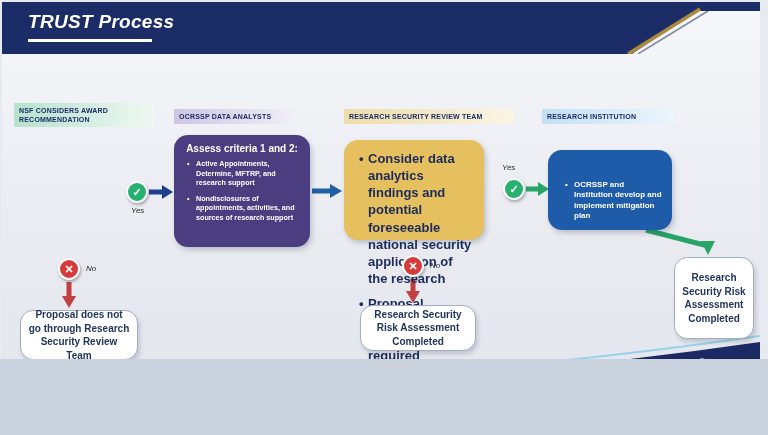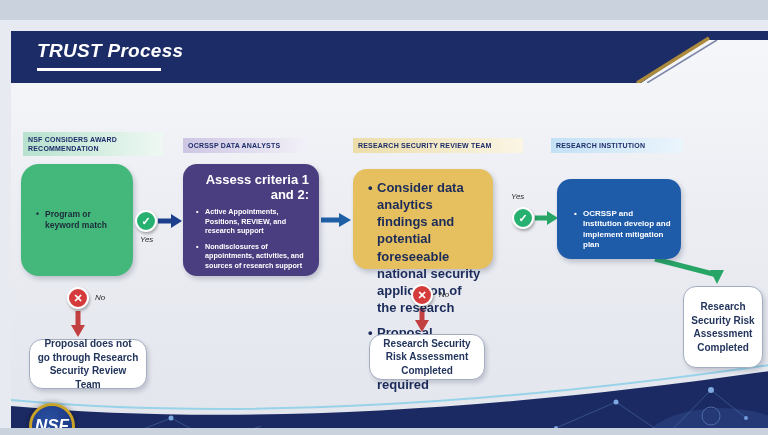--- a/index.html
+++ b/index.html
@@ -1,19 +1,19 @@
 <!DOCTYPE html>
 <html><head>
 <meta charset="utf-8">
 <style>
   * { box-sizing: border-box; margin: 0; padding: 0; }
   body { font-family: "Liberation Sans", sans-serif; background:#c9d2dd; }
   .slide {
-    position: relative; width: 768px; height: 408px;
-    background: #e7ebf1; padding: 11px; margin-top: 20px;
+    position: relative; width: 768px; height: 359px;
+    background: #e7ebf1; padding: 2px;
   }
   .inner {
     position: relative; width: 758px; height: 425px; overflow: hidden;
     background: linear-gradient(180deg, #f6f7fa 0%, #e9ebf1 55%, #e2e5ec 100%);
   }
   svg.layer { position: absolute; left: 0; top: 0; pointer-events: none; }
 
   .title {
     position: absolute; left: 26px; top: 9px; z-index: 5;
     color: #ffffff; font-size: 19px; font-weight: bold; font-style: italic;
@@ -40,21 +40,21 @@
 
   .box-program {
     left: 10px; top: 133px; width: 112px; height: 112px; background: #44b87b;
     border-radius: 18px; display: flex; align-items: center; padding: 8px 8px 8px 24px;
     color: #1c2b3a; font-size: 8.5px;
   }
   .box-assess {
     left: 172px; top: 133px; width: 136px; height: 112px; background: #4b3e80;
     color: #ffffff; font-size: 7.2px; padding: 8px 10px 6px 22px;
   }
-  .box-assess .heading { text-align: right; font-weight: bold; font-size: 13px; margin: 0 0 5px -12px; }
+  .box-assess .heading { text-align: center; font-weight: bold; font-size: 10px; margin: 0 0 5px -12px; }
   .box-assess li { margin-bottom: 6px; }
   .box-review {
     left: 342px; top: 138px; width: 140px; height: 100px; background: #e6c05f;
     color: #1b2b5a; font-size: 13px; padding: 10px 10px 6px 24px;
   }
   .box-review li { margin-bottom: 8px; }
   .box-mitigation {
     left: 546px; top: 148px; width: 124px; height: 80px; background: #1e5ba9;
     color: #ffffff; font-size: 8px; display: flex; align-items: flex-end;
     padding: 8px 10px 8px 26px;
@@ -139,30 +139,25 @@
       <g>
         <rect x="64.5" y="280" width="5" height="16" fill="#c24040"></rect>
         <polygon points="60,294 74,294 67,306" fill="#c24040"></polygon>
       </g>
       <g>
         <rect x="408.5" y="277" width="5" height="14" fill="#c24040"></rect>
         <polygon points="404,289 418,289 411,301" fill="#c24040"></polygon>
       </g>
     </svg>
 
-    <div class="box box-program">
-      <ul>
-        <li><span>Program or keyword match</span></li>
-      </ul>
-    </div>
 
     <div class="box box-assess">
       <div class="heading">Assess criteria 1 and 2:</div>
       <ul>
-        <li><span>Active Appointments, Positions, REVIEW, and research support</span></li>
+        <li><span>Active Appointments, Determine, MFTRP, and research support</span></li>
         <li><span>Nondisclosures of appointments, activities, and sources of research support</span></li>
       </ul>
     </div>
 
     <div class="box box-review">
       <ul>
         <li><span>Consider data analytics findings and potential foreseeable national security application of the research</span></li>
         <li><span>Proposal whether any action is required</span></li>
       </ul>
     </div>

